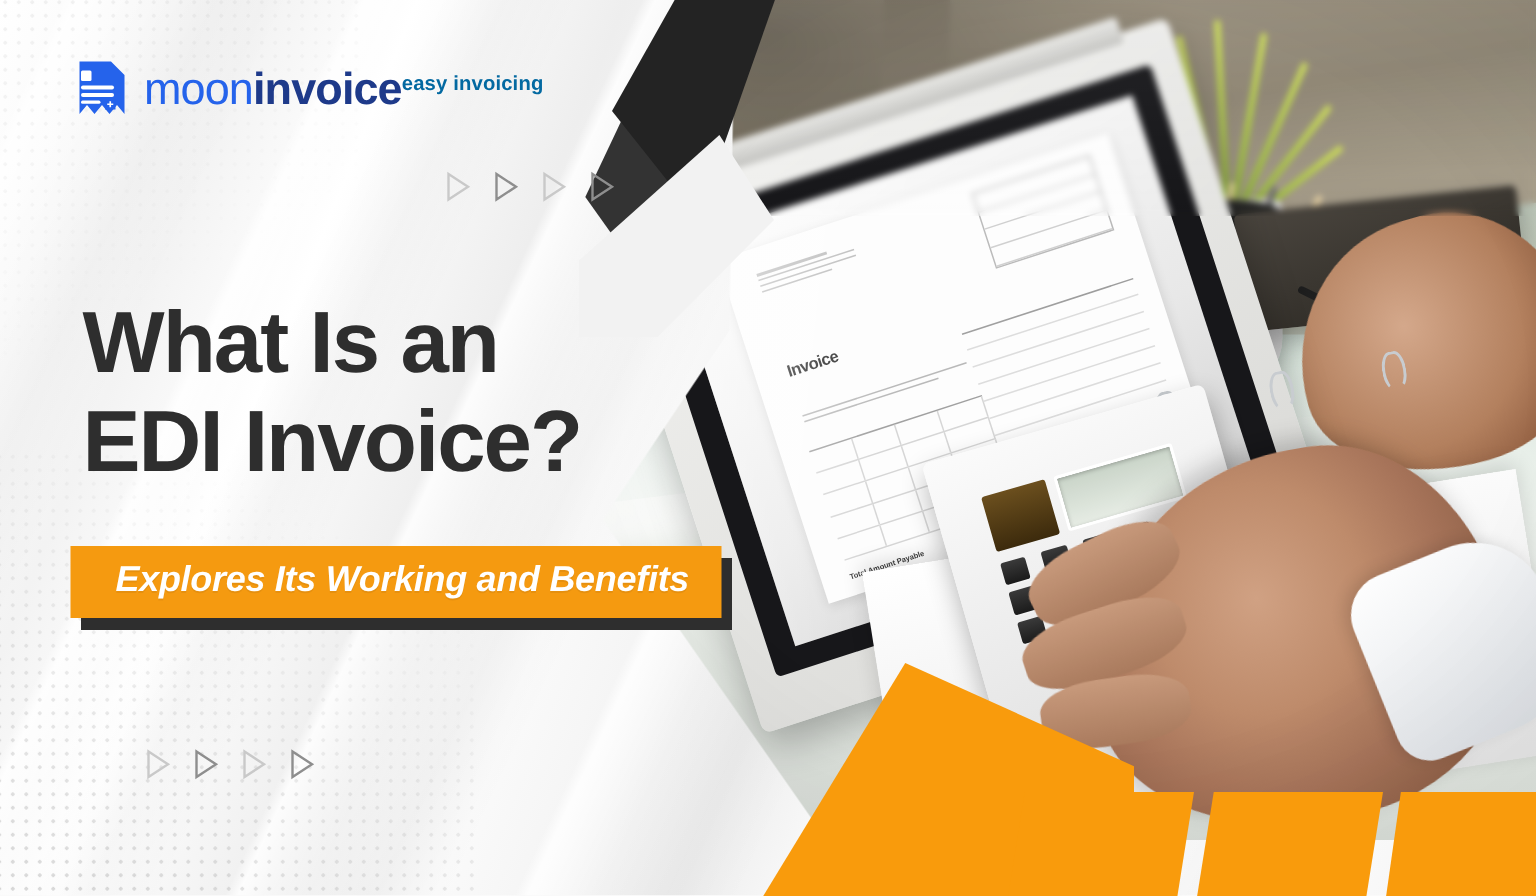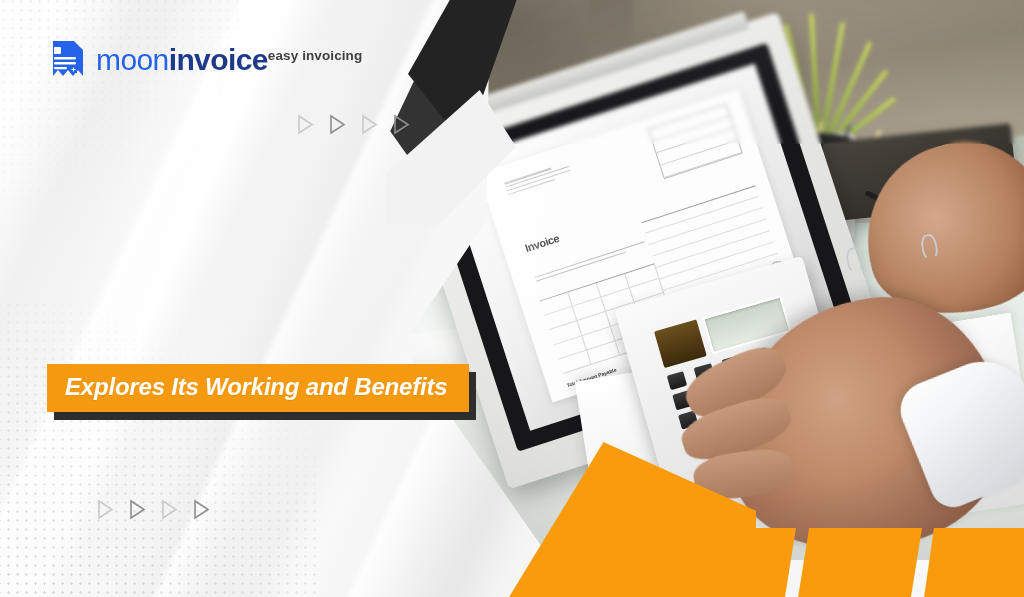--- a/index.html
+++ b/index.html
@@ -54,21 +54,21 @@
   .logo{
     position:absolute; left:46px; top:38px;
     display:flex; align-items:center; gap:10px;
   }
   .logo-mark{ width:40px; height:44px; flex:0 0 auto; display:block; }
   .logo-words{ display:flex; flex-direction:row; line-height:1; }
   .logo-top{ font-size:30px; letter-spacing:-.6px; white-space:nowrap; }
   .logo-moon{ font-weight:400; color:#2563EB; }
   .logo-invoice{ font-weight:800; color:#1E3A8A; }
   .logo-sub{
-    font-size:13.5px; font-weight:700; color:#404040;
+    font-size:13.5px; font-weight:700; color:#0369a1;
     text-align:right; margin-top:4px; letter-spacing:.1px;
   }
 
   
   .arrows{ position:absolute; display:flex; gap:13px; align-items:center; }
   .arrows.top{ left:296px; top:114px; }
   .arrows.bottom{ left:96px; top:499px; }
   .arrow{ width:19px; height:21px; display:block; }
   .arrow path{ fill:none; stroke:#8e8e8e; stroke-width:1.6; }
   .a-dim path{ stroke:#c9c9c9; }
@@ -85,21 +85,21 @@
   
   .sub-wrap{ position:absolute; left:47px; top:364px; }
   .sub-shadow{
     position:absolute; left:7px; top:8px;
     width:100%; height:100%;
     background:#2e2e2e;
   }
   .sub-band{
     position:relative;
     background:#F59A10;
-    padding:9px 22px 11px 18px;
+    padding:9px 22px 11px 30px;
     display:inline-block;
   }
   .sub-text{
     color:#ffffff; font-size:24px; font-weight:700;
     font-style:italic; letter-spacing:-.2px; white-space:nowrap;
     text-shadow:0 1px 0 rgba(0,0,0,.06);
   }
 
   
   .photo{
@@ -533,20 +533,24 @@
         <path d="M3 2 L16 10.5 L3 19 Z"></path>
       </svg>
     <svg class="arrow a-dim" viewBox="0 0 19 21">
         <path d="M3 2 L16 10.5 L3 19 Z"></path>
       </svg>
     <svg class="arrow" viewBox="0 0 19 21">
         <path d="M3 2 L16 10.5 L3 19 Z"></path>
       </svg>
   </div>
 
+  <h1 class="headline">
+    <span>What Is an</span>
+    <span class="l2">EDI Invoice?</span>
+  </h1>
 
   <div class="sub-wrap">
     <div class="sub-shadow"></div>
     <div class="sub-band">
       <span class="sub-text">Explores Its Working and Benefits</span>
     </div>
   </div>
 
   <div class="arrows bottom">
     <svg class="arrow a-dim" viewBox="0 0 19 21">

